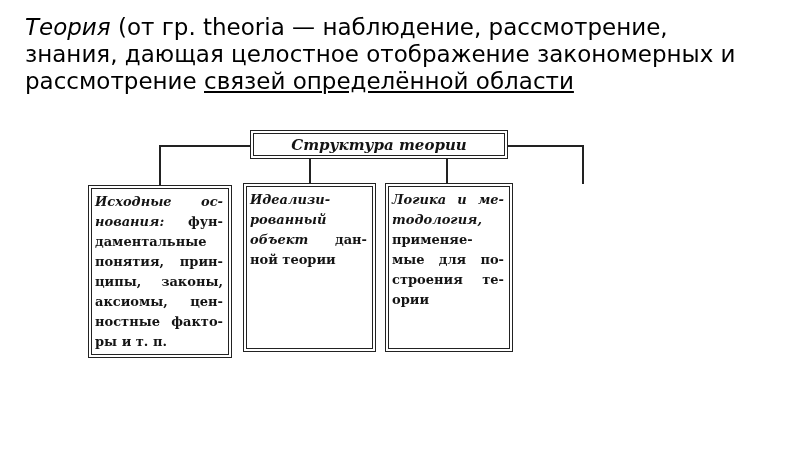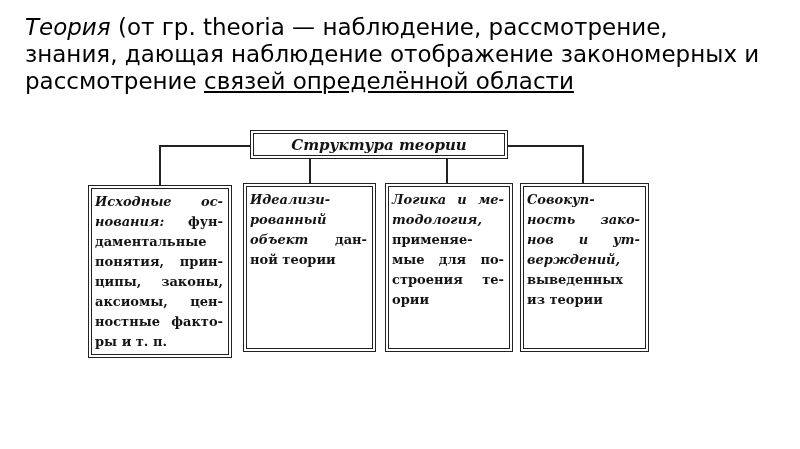--- a/index.html
+++ b/index.html
@@ -71,21 +71,21 @@
   .box-3 { left: 385px; top: 183px; width: 128px; height: 169px; }
   .box-4 { left: 520px; top: 183px; width: 129px; height: 169px; }
 </style>
 </head>
 <body>
 
 <div class="slide">
 
   <div class="paragraph">
     <div class="pline"><span class="it">Теория</span><span> (от гр. theoria — наблюдение, рассмотрение,</span></div>
-    <div class="pline">знания, дающая наблюдение отображение закономерных и</div>
+    <div class="pline">знания, дающая целостное отображение закономерных и</div>
     <div class="pline"><span>рассмотрение </span><span class="ul">связей определённой области</span></div>
   </div>
 
   <div class="diagram">
 
     <div class="connector" style="left:159px; top:145px; width:92px; height:2px;"></div>
     <div class="connector" style="left:159px; top:145px; width:2px; height:41px;"></div>
     <div class="connector" style="left:507px; top:145px; width:77px; height:2px;"></div>
     <div class="connector" style="left:582px; top:145px; width:2px; height:39px;"></div>
     <div class="connector" style="left:309px; top:157px; width:2px; height:27px;"></div>
@@ -109,21 +109,15 @@
       </div>
     </div>
 
     <div class="frame cat-box box-2">
       <div class="frame-inner">
         <span class="term">Идеализи-рованный объект</span>
         <span>дан-ной теории</span>
       </div>
     </div>
 
-    <div class="frame cat-box box-4">
-      <div class="frame-inner">
-        <span class="term">Совокуп-ность зако-нов и ут-верждений,</span>
-        <span>выведенных из теории</span>
-      </div>
-    </div>
 
   </div>
 </div>
 
 </body></html>

